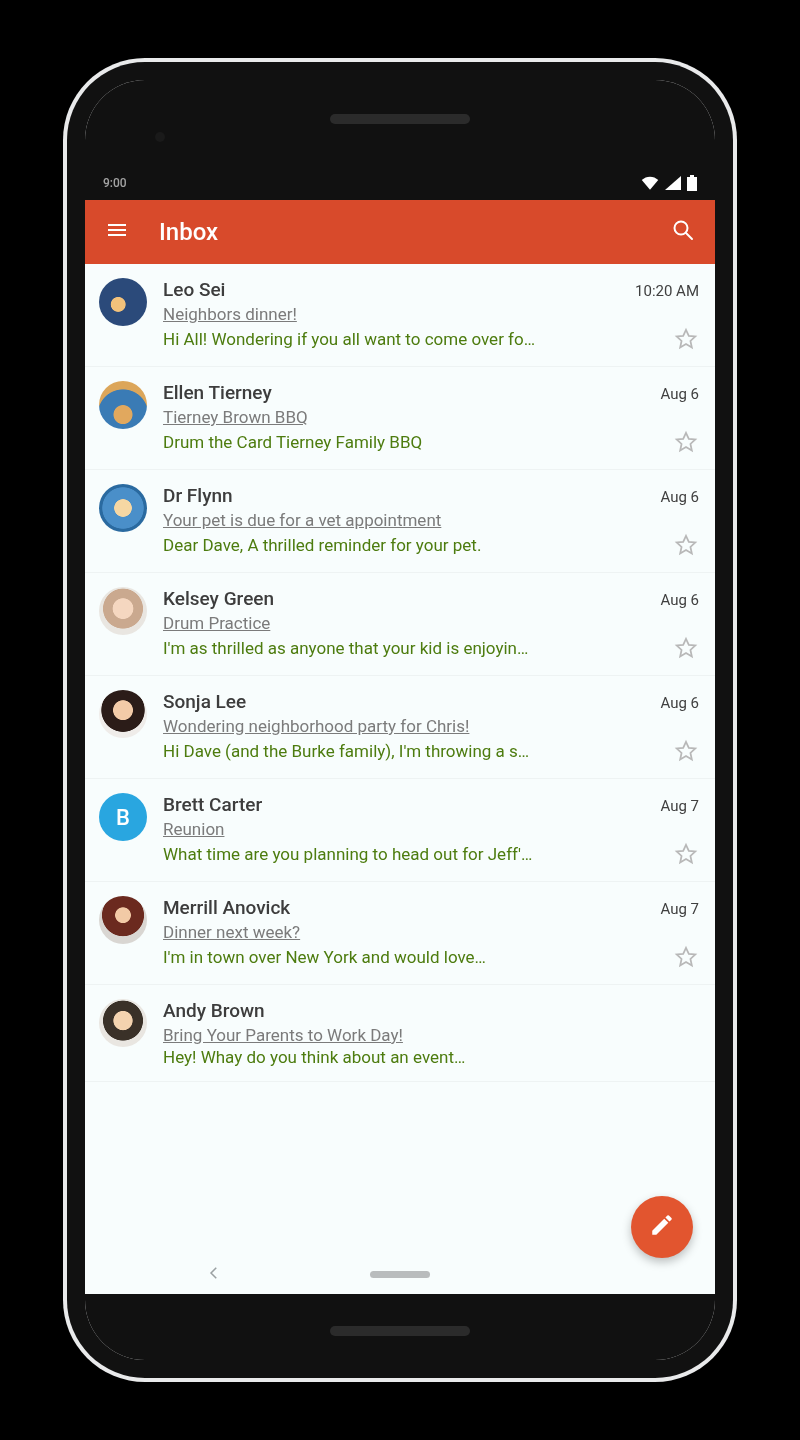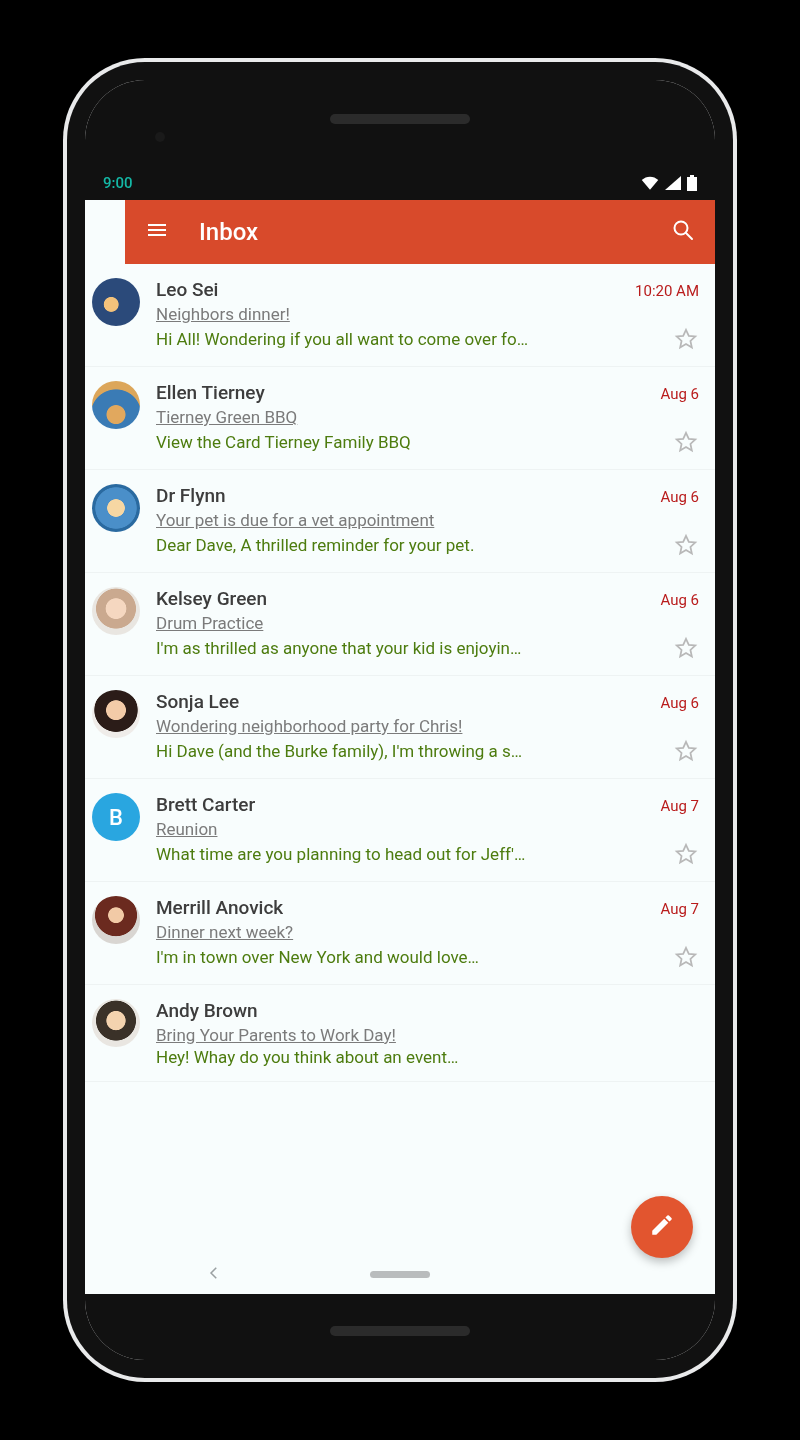--- a/index.html
+++ b/index.html
@@ -46,41 +46,40 @@
     background: #f8fdfd;
     display: flex;
     flex-direction: column;
     overflow: hidden;
   }
 
   
   .statusbar {
     height: 34px;
     background: #111;
-    color: #14b8a6;
+    color: #a3a3a3;
     display: flex;
     align-items: center;
     justify-content: space-between;
     padding: 0 18px;
-    font-size: 15px;
+    font-size: 12px;
     font-weight: 500;
   }
   .status-icons { display: flex; align-items: center; gap: 6px; }
   .status-icons svg { display: block; }
 
   
   .appbar {
     height: 64px;
     background: #d84a2b;
     color: #fff;
     display: flex;
     align-items: center;
     padding: 0 14px;
     gap: 24px;
-    margin-left: 40px;
   }
   .appbar .title {
     font-size: 24px;
     font-weight: 500;
     flex: 1;
   }
   .icon-btn {
     width: 36px; height: 36px;
     display: flex; align-items: center; justify-content: center;
     color: inherit;
@@ -88,21 +87,21 @@
   }
 
   
   .list {
     flex: 1;
     overflow-y: hidden;
     background: #f8fdfd;
   }
   .row {
     display: flex;
-    padding: 14px 16px 14px 7px;
+    padding: 14px 16px 14px 14px;
     gap: 16px;
     border-bottom: 1px solid rgba(0,0,0,0.04);
     position: relative;
   }
   .avatar {
     width: 48px; height: 48px; border-radius: 50%;
     flex: 0 0 48px;
     background: #3b82c4;
     display: flex; align-items: center; justify-content: center;
     color: #fff; font-size: 22px; font-weight: 500;
@@ -124,21 +123,21 @@
     gap: 10px;
   }
   .sender {
     font-size: 19px;
     color: #3d3d3d;
     font-weight: 500;
     white-space: nowrap; overflow: hidden; text-overflow: ellipsis;
   }
   .time {
     font-size: 15px;
-    color: #b91c1c;
+    color: #404040;
     white-space: nowrap;
   }
   .subject {
     font-size: 17px;
     color: #7b7b7b;
     margin-top: 3px;
     white-space: nowrap; overflow: hidden; text-overflow: ellipsis; text-decoration: underline;
   }
   .preview-line {
     display: flex; align-items: center; gap: 8px;
@@ -257,23 +256,23 @@
             </div>
           </div>
         </div>
         <div class="row">
           <div class="avatar av-1"></div>
           <div class="row-body">
             <div class="row-top">
               <div class="sender">Ellen Tierney</div>
               <div class="time">Aug 6</div>
             </div>
-            <div class="subject">Tierney Green BBQ</div>
-            <div class="preview-line">
-              <div class="preview">View the Card Tierney Family BBQ</div>
+            <div class="subject">Tierney Brown BBQ</div>
+            <div class="preview-line">
+              <div class="preview">Drum the Card Tierney Family BBQ</div>
               <div class="star"><span><svg viewBox="0 0 24 24" width="26" height="26">
                     <path fill="none" stroke="currentColor" stroke-width="1.6" d="M12 3.5l2.6 5.6 6 .6-4.5 4.1 1.3 6-5.4-3.1-5.4 3.1 1.3-6L3.4 9.7l6-.6z"></path>
                   </svg></span></div>
             </div>
           </div>
         </div>
         <div class="row">
           <div class="avatar av-2"></div>
           <div class="row-body">
             <div class="row-top">

